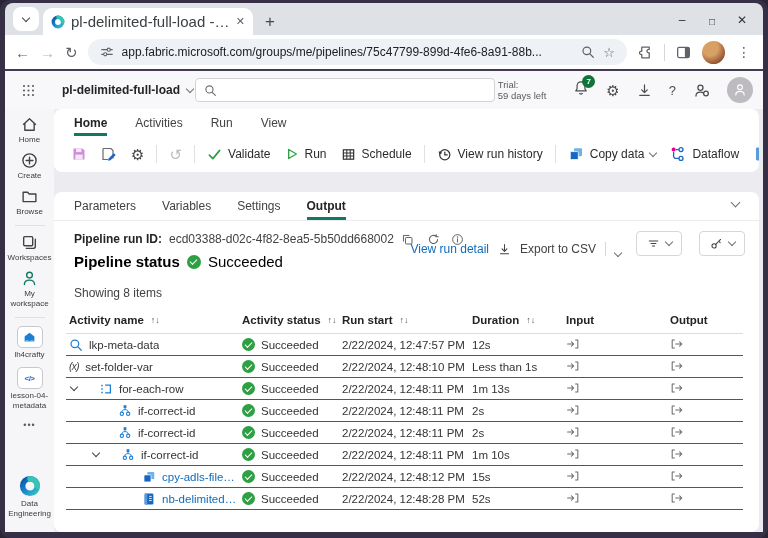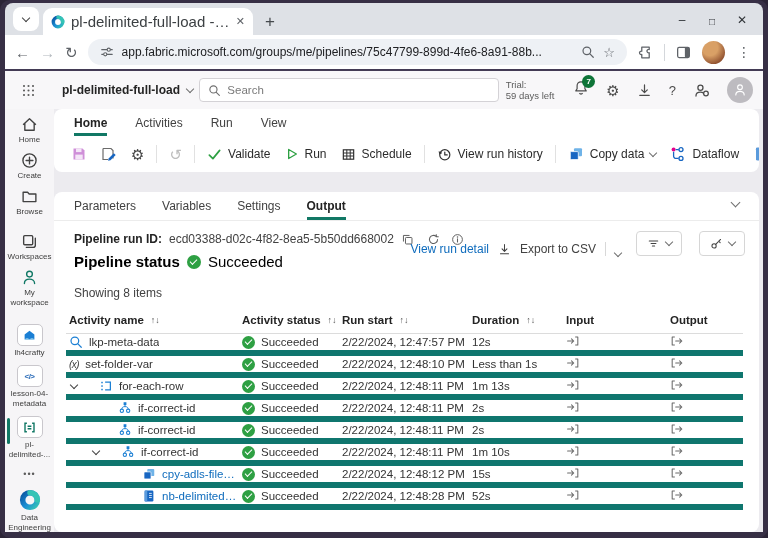--- a/index.html
+++ b/index.html
@@ -28,21 +28,21 @@
   .kebab{font-size:14px;color:#5f6368;padding:0 2px}
   .chromeline{height:2px;background:#433b55;flex:none}
   
   .fabric{flex:1;display:flex;flex-direction:column;background:#ecebef;min-height:0}
   .ftop{height:38px;background:#f8f7f9;display:flex;align-items:center;padding:0 10px;flex:none}
   .fname{display:flex;align-items:center;gap:7px;margin-left:26px;font-size:12px;font-weight:600;color:#242424}
   .fsearch{width:300px;height:24px;border:1px solid #d4d2d6;border-radius:4px;background:#fff;display:flex;align-items:center;gap:6px;padding:0 8px;margin:0 auto}
   .fsearch input{border:none;outline:none;background:transparent;font-size:11.5px;color:#242424;width:100%;font-family:inherit}
   .fsearch input::placeholder{color:#7a7a7a}
   .ftr{display:flex;align-items:center;gap:17px;color:#4c4c4c}
-  .trial{font-size:9.5px;color:#5c5c5c;line-height:1.2;margin-right:2px}
+  .trial{font-size:9.5px;color:#5c5c5c;line-height:1.2;margin-right:10px}
   .trial span{display:block}
   .bellwrap{position:relative}
   .badge{position:absolute;top:-5px;right:-6px;width:13px;height:13px;border-radius:50%;background:#0e7438;color:#fff;font-size:8px;display:flex;align-items:center;justify-content:center;font-weight:700}
   .ggear{font-size:15px;line-height:1}
   .qm{font-size:13px}
   .favatar{width:26px;height:26px;border-radius:50%;background:#bdbbc0;display:flex;align-items:center;justify-content:center}
   .fbody{flex:1;display:flex;min-height:0}
   
   .nav{width:49px;background:#f6f5f7;display:flex;flex-direction:column;align-items:center;padding:7px 0 6px 0;flex:none}
   .nitem{display:flex;flex-direction:column;align-items:center;gap:2px;margin-bottom:7px;position:relative;width:100%}
@@ -80,21 +80,21 @@
   .rctrl{position:absolute;top:10px;right:14px;display:flex;align-items:flex-end;gap:9px;font-size:12px;color:#424242}
   .link{color:#0f6cbd}
   .vdiv{width:1px;height:14px;background:#d8d8d8}
   .obtn{width:46px;height:25px;border:1px solid #d6d6d6;border-radius:4px;display:flex;align-items:center;justify-content:center;gap:6px;background:#fff}
   .showing{font-size:12px;color:#424242;margin:16px 0 0 8px}
   
   .tgrid{display:grid;grid-template-columns:172px 104px 130px 78px 100px 1fr;align-items:center}
   .thead{height:28px;border-bottom:1px solid #dcdcdc;margin-top:6px;font-size:11.5px;font-weight:700;color:#242424}
   .th{display:flex;align-items:center;gap:7px}
   .sort{font-size:9px;color:#555;font-weight:400}
-  .trow{height:22px;border-bottom:6px solid #0f766e;font-size:11.5px;color:#333}
+  .trow{height:22px;border-bottom:1px solid #0f766e;font-size:11.5px;color:#333}
   .ncell{display:flex;align-items:center;gap:6px;min-width:0}
   .ncell .nm{white-space:nowrap;overflow:hidden;text-overflow:ellipsis}
   .ncell.p0{padding-left:3px}.ncell.p1{padding-left:52px}.ncell.p2{padding-left:76px}
   .ncell.p0c{padding-left:5px}.ncell.p1c{padding-left:27px}
   .chevcell{width:22px;display:flex;justify-content:flex-start;flex:none}
   .scell{display:flex;align-items:center;gap:6px;padding-left:4px}
   .scell .okc{width:13px;height:13px}.scell .okc::after{left:3px;top:3.5px}
   .incell{padding-left:16px}.outcell{padding-left:20px}
   .setvar{font-size:10px;color:#424242;font-style:italic;letter-spacing:-0.5px}
   
@@ -322,21 +322,20 @@
           <use href="#sym-waffle"></use>
         </svg>
       <div class="fname">
         <span>pl-delimited-full-load</span>
         <span class="cv c-lt"></span>
       </div>
       <div class="fsearch">
         <svg class="i" width="13" height="13" style="color:#6f6f6f">
             <use href="#sym-search"></use>
           </svg>
-        <input placeholder="Search" style="">
       </div>
       <div class="ftr">
         <div class="trial">
           <span>Trial:</span>
           <span>59 days left</span>
         </div>
         <div class="bellwrap">
           <svg class="i" width="16" height="16">
               <use href="#sym-bell"></use>
             </svg>
@@ -400,29 +399,20 @@
               </svg>
             </span>
           <span class="lbl">lh4crafty</span>
         </div>
         <div class="nitem">
           <span class="boxicon">
               <span class="codeg">&lt;/&gt;</span>
             </span>
           <span class="lbl">lesson-04-metadata</span>
         </div>
-        <div class="nitem">
-          <span class="selbar"></span>
-          <span class="boxicon">
-              <svg class="i" width="15" height="15">
-                <use href="#sym-pipeline"></use>
-              </svg>
-            </span>
-          <span class="lbl">pl-delimited-...</span>
-        </div>
         <span class="moredots">•••</span>
         <div class="navspacer"></div>
         <div class="nitem">
           <svg class="i" width="22" height="22">
               <use href="#sym-swirl"></use>
             </svg>
           <span class="lbl">Data Engineering</span>
         </div>
       </div>
 

